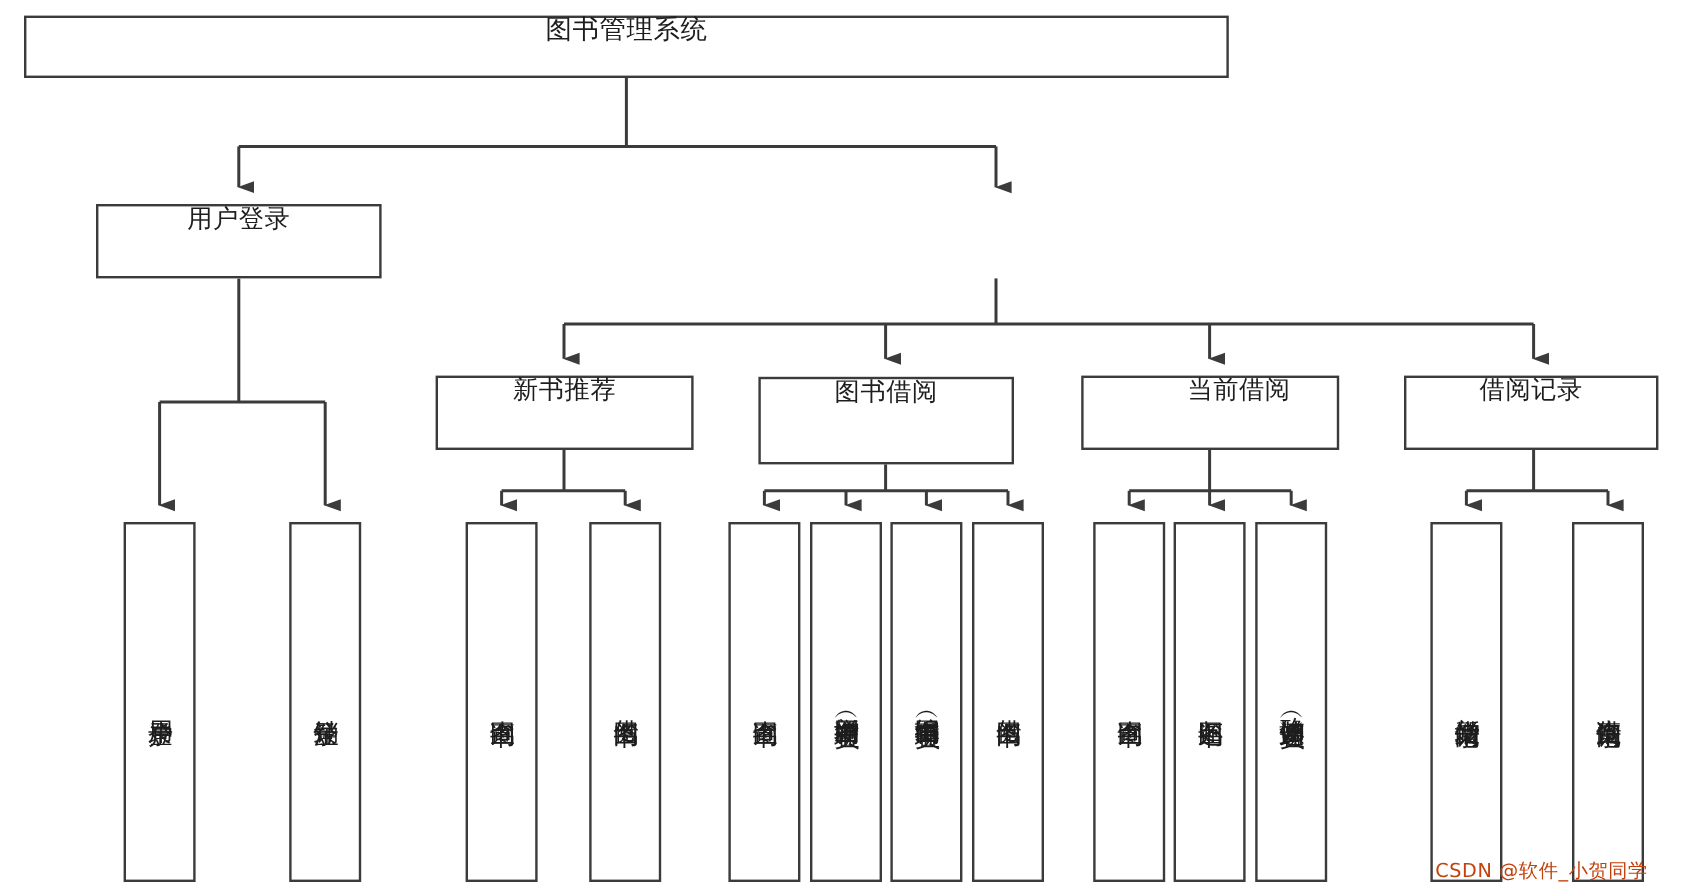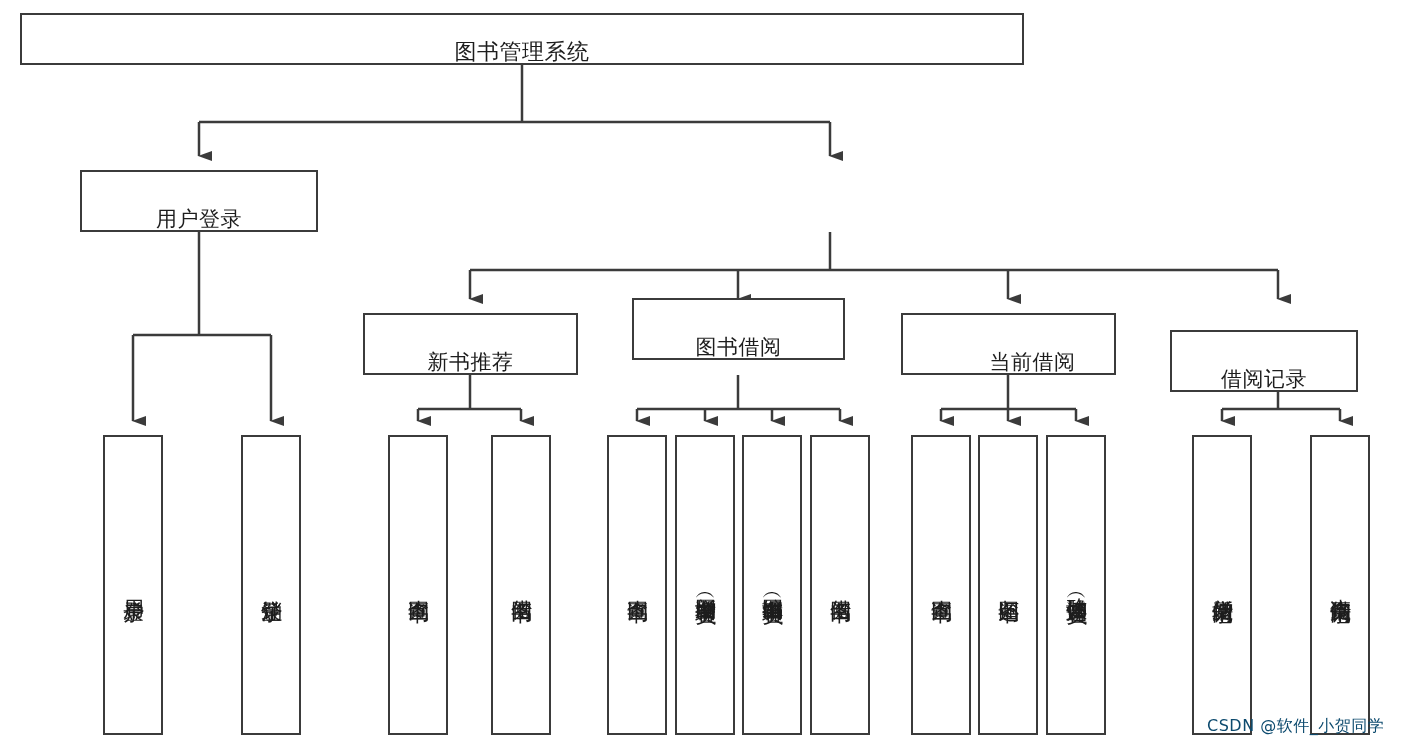--- a/index.html
+++ b/index.html
@@ -24,21 +24,21 @@
     width: 1405px;
     height: 747px;
     pointer-events: none;
   }
   .node {
     position: absolute;
     box-sizing: border-box;
     background: #ffffff;
     border: 2.5px solid #3b3b3b;
     display: flex;
-    align-items: flex-end;
+    align-items: flex-start;
     justify-content: center;
     color: #1d1d1d;
   }
   .node .label {
     display: block;
     text-align: center;
     line-height: 1.0;
   }
   .node.horiz .label {
     font-size: 21px;
@@ -58,24 +58,23 @@
     text-orientation: upright;
     font-size: 21px;
     line-height: 1.12;
     letter-spacing: 1px;
     white-space: nowrap;
     max-height: 292px;
   }
   .watermark {
     position: absolute;
     font-size: 16px;
-    color: #0c4a6e;
+    color: #c2410c;
     white-space: nowrap;
     letter-spacing: 0.5px;
-    margin-left: 11px;
   }
 </style>
 </head>
 <body>
 
 <div id="canvas">
 
   <svg class="wires" viewBox="0 0 1405 747" xmlns="http://www.w3.org/2000/svg">
     <defs>
       <marker id="arrow" viewBox="0 0 12 14" refX="6" refY="13" markerWidth="12" markerHeight="14" orient="auto-start-reverse" markerUnits="userSpaceOnUse">
@@ -130,27 +129,27 @@
     <span class="label">图书管理系统</span>
   </div>
 
   <div class="node horiz" style="left:80px; top:170px; width:238px; height:62px;">
     <span class="label">用户登录</span>
   </div>
 
   <div class="node horiz" style="left:363px; top:313px; width:215px; height:62px;font-family:Liberation Serif, serif;">
     <span class="label">新书推荐</span>
   </div>
-  <div class="node horiz" style="left:632px; top:298px; width:213px; height:62px;">
+  <div class="node horiz" style="left:632px; top:314px; width:213px; height:73px;">
     <span class="label">图书借阅</span>
   </div>
   <div class="node horiz" style="left:901px; top:313px; width:215px; height:62px;padding-left:48px;">
     <span class="label">当前借阅</span>
   </div>
-  <div class="node horiz" style="left:1170px; top:313px; width:188px; height:62px;margin-top:17px;">
+  <div class="node horiz" style="left:1170px; top:313px; width:212px; height:62px;">
     <span class="label">借阅记录</span>
   </div>
 
   <div class="node vert" style="left:103px; top:435px; width:60px; height:300px;">
     <span class="label">用户登录</span>
   </div>
   <div class="node vert" style="left:241px; top:435px; width:60px; height:300px;">
     <span class="label">注销登录</span>
   </div>
 

